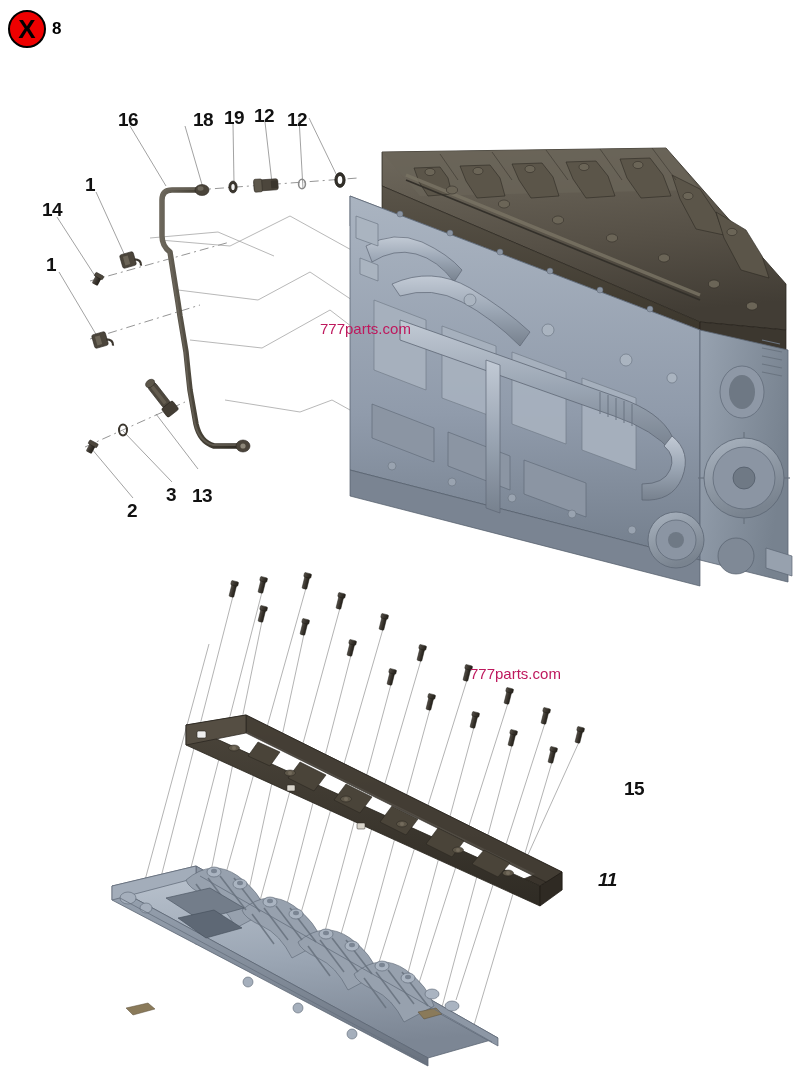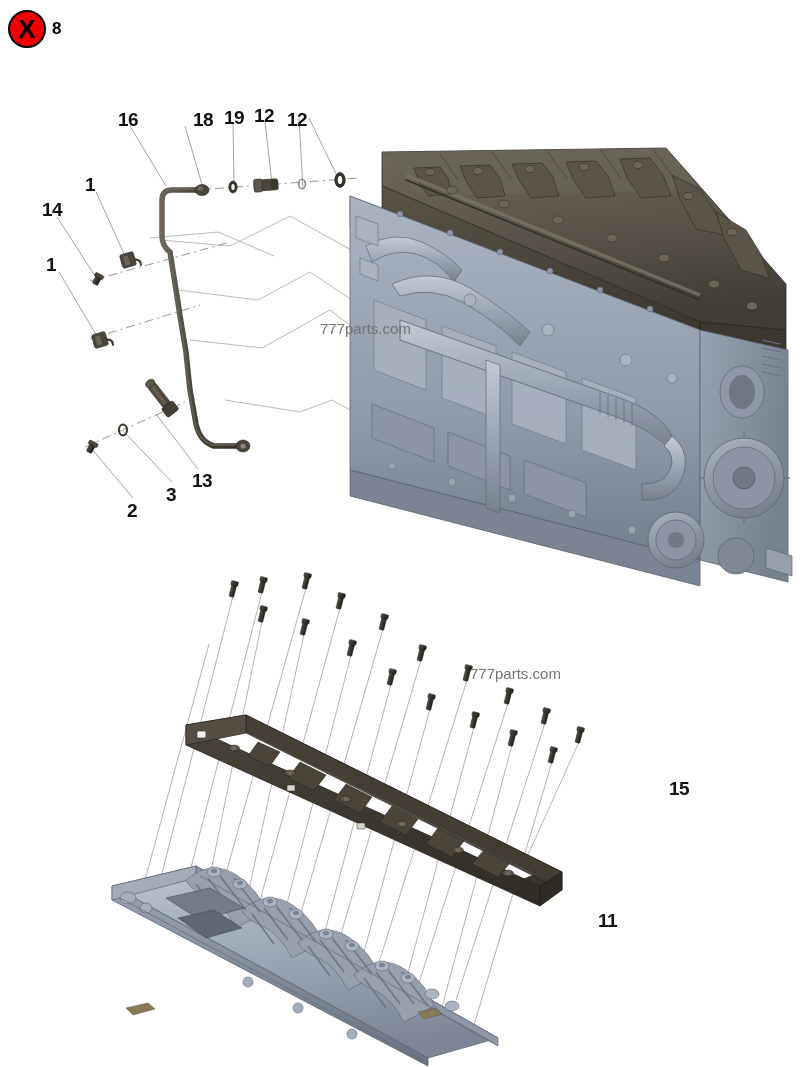--- a/index.html
+++ b/index.html
@@ -47,21 +47,21 @@
     color: #111111;
     letter-spacing: -0.5px;
     line-height: 1;
     white-space: nowrap;
     user-select: none;
   }
   
   .watermark {
     position: absolute;
     font-size: 15px;
-    color: #737373;
+    color: #be185d;
     white-space: nowrap;
     font-family: "Liberation Sans", sans-serif;
   }
 </style>
 </head>
 <body>
 
 <div id="page">
 
   <svg class="diagram" viewBox="0 0 800 1067">
@@ -616,20 +616,20 @@
   <div class="callout" style="left:118px; top:110px;">16</div>
   <div class="callout" style="left:173px; top:110px;margin-left:20px;">18</div>
   <div class="callout" style="left:224px; top:108px;">19</div>
   <div class="callout" style="left:254px; top:106px;">12</div>
   <div class="callout" style="left:287px; top:110px;">12</div>
   <div class="callout" style="left:85px;  top:175px;">1</div>
   <div class="callout" style="left:42px;  top:200px;text-align:right;">14</div>
   <div class="callout" style="left:46px;  top:255px;">1</div>
   <div class="callout" style="left:127px; top:501px;">2</div>
   <div class="callout" style="left:166px; top:485px;">3</div>
-  <div class="callout" style="left:192px; top:471px;">13</div>
-  <div class="callout" style="left:669px; top:779px;">15</div>
-  <div class="callout" style="left:598px; top:911px;">11</div>
+  <div class="callout" style="left:192px; top:486px;">13</div>
+  <div class="callout" style="left:624px; top:779px;">15</div>
+  <div class="callout" style="left:598px; top:870px;font-style:italic;">11</div>
 
   <div class="watermark" style="left:320px; top:320px;">777parts.com</div>
   <div class="watermark" style="left:470px; top:665px;">777parts.com</div>
 
 </div>
 
 </body></html>

